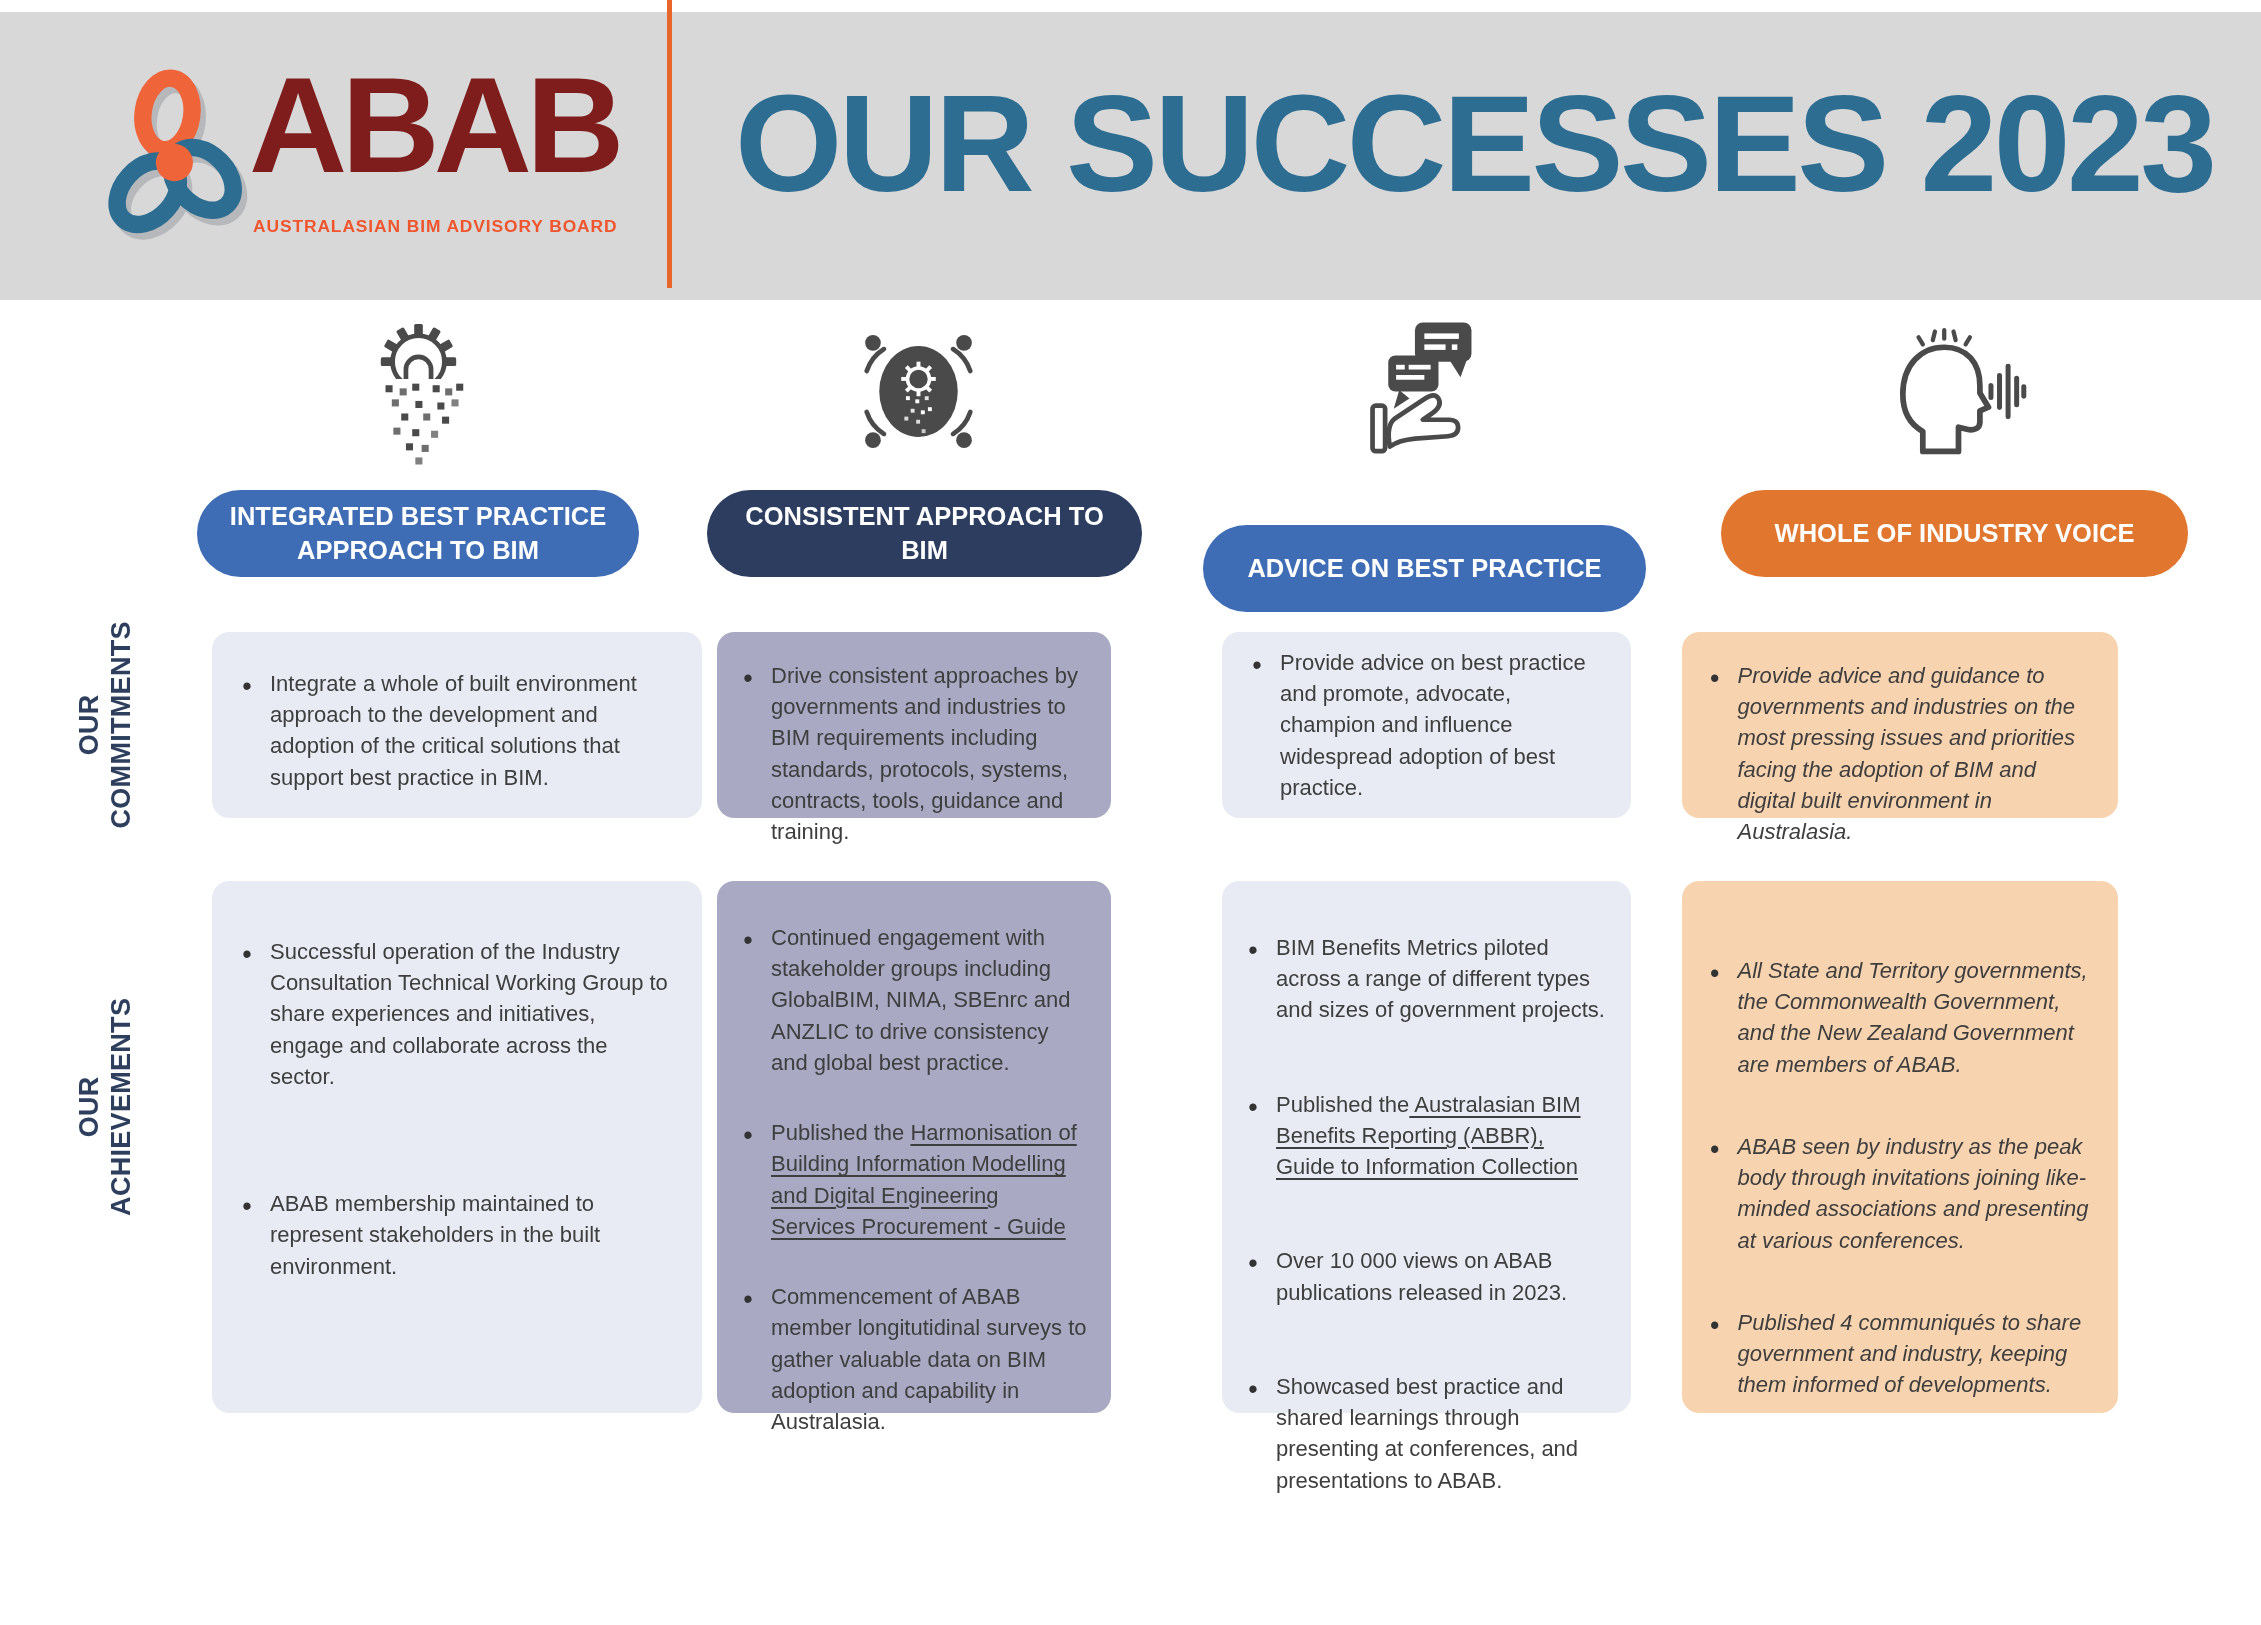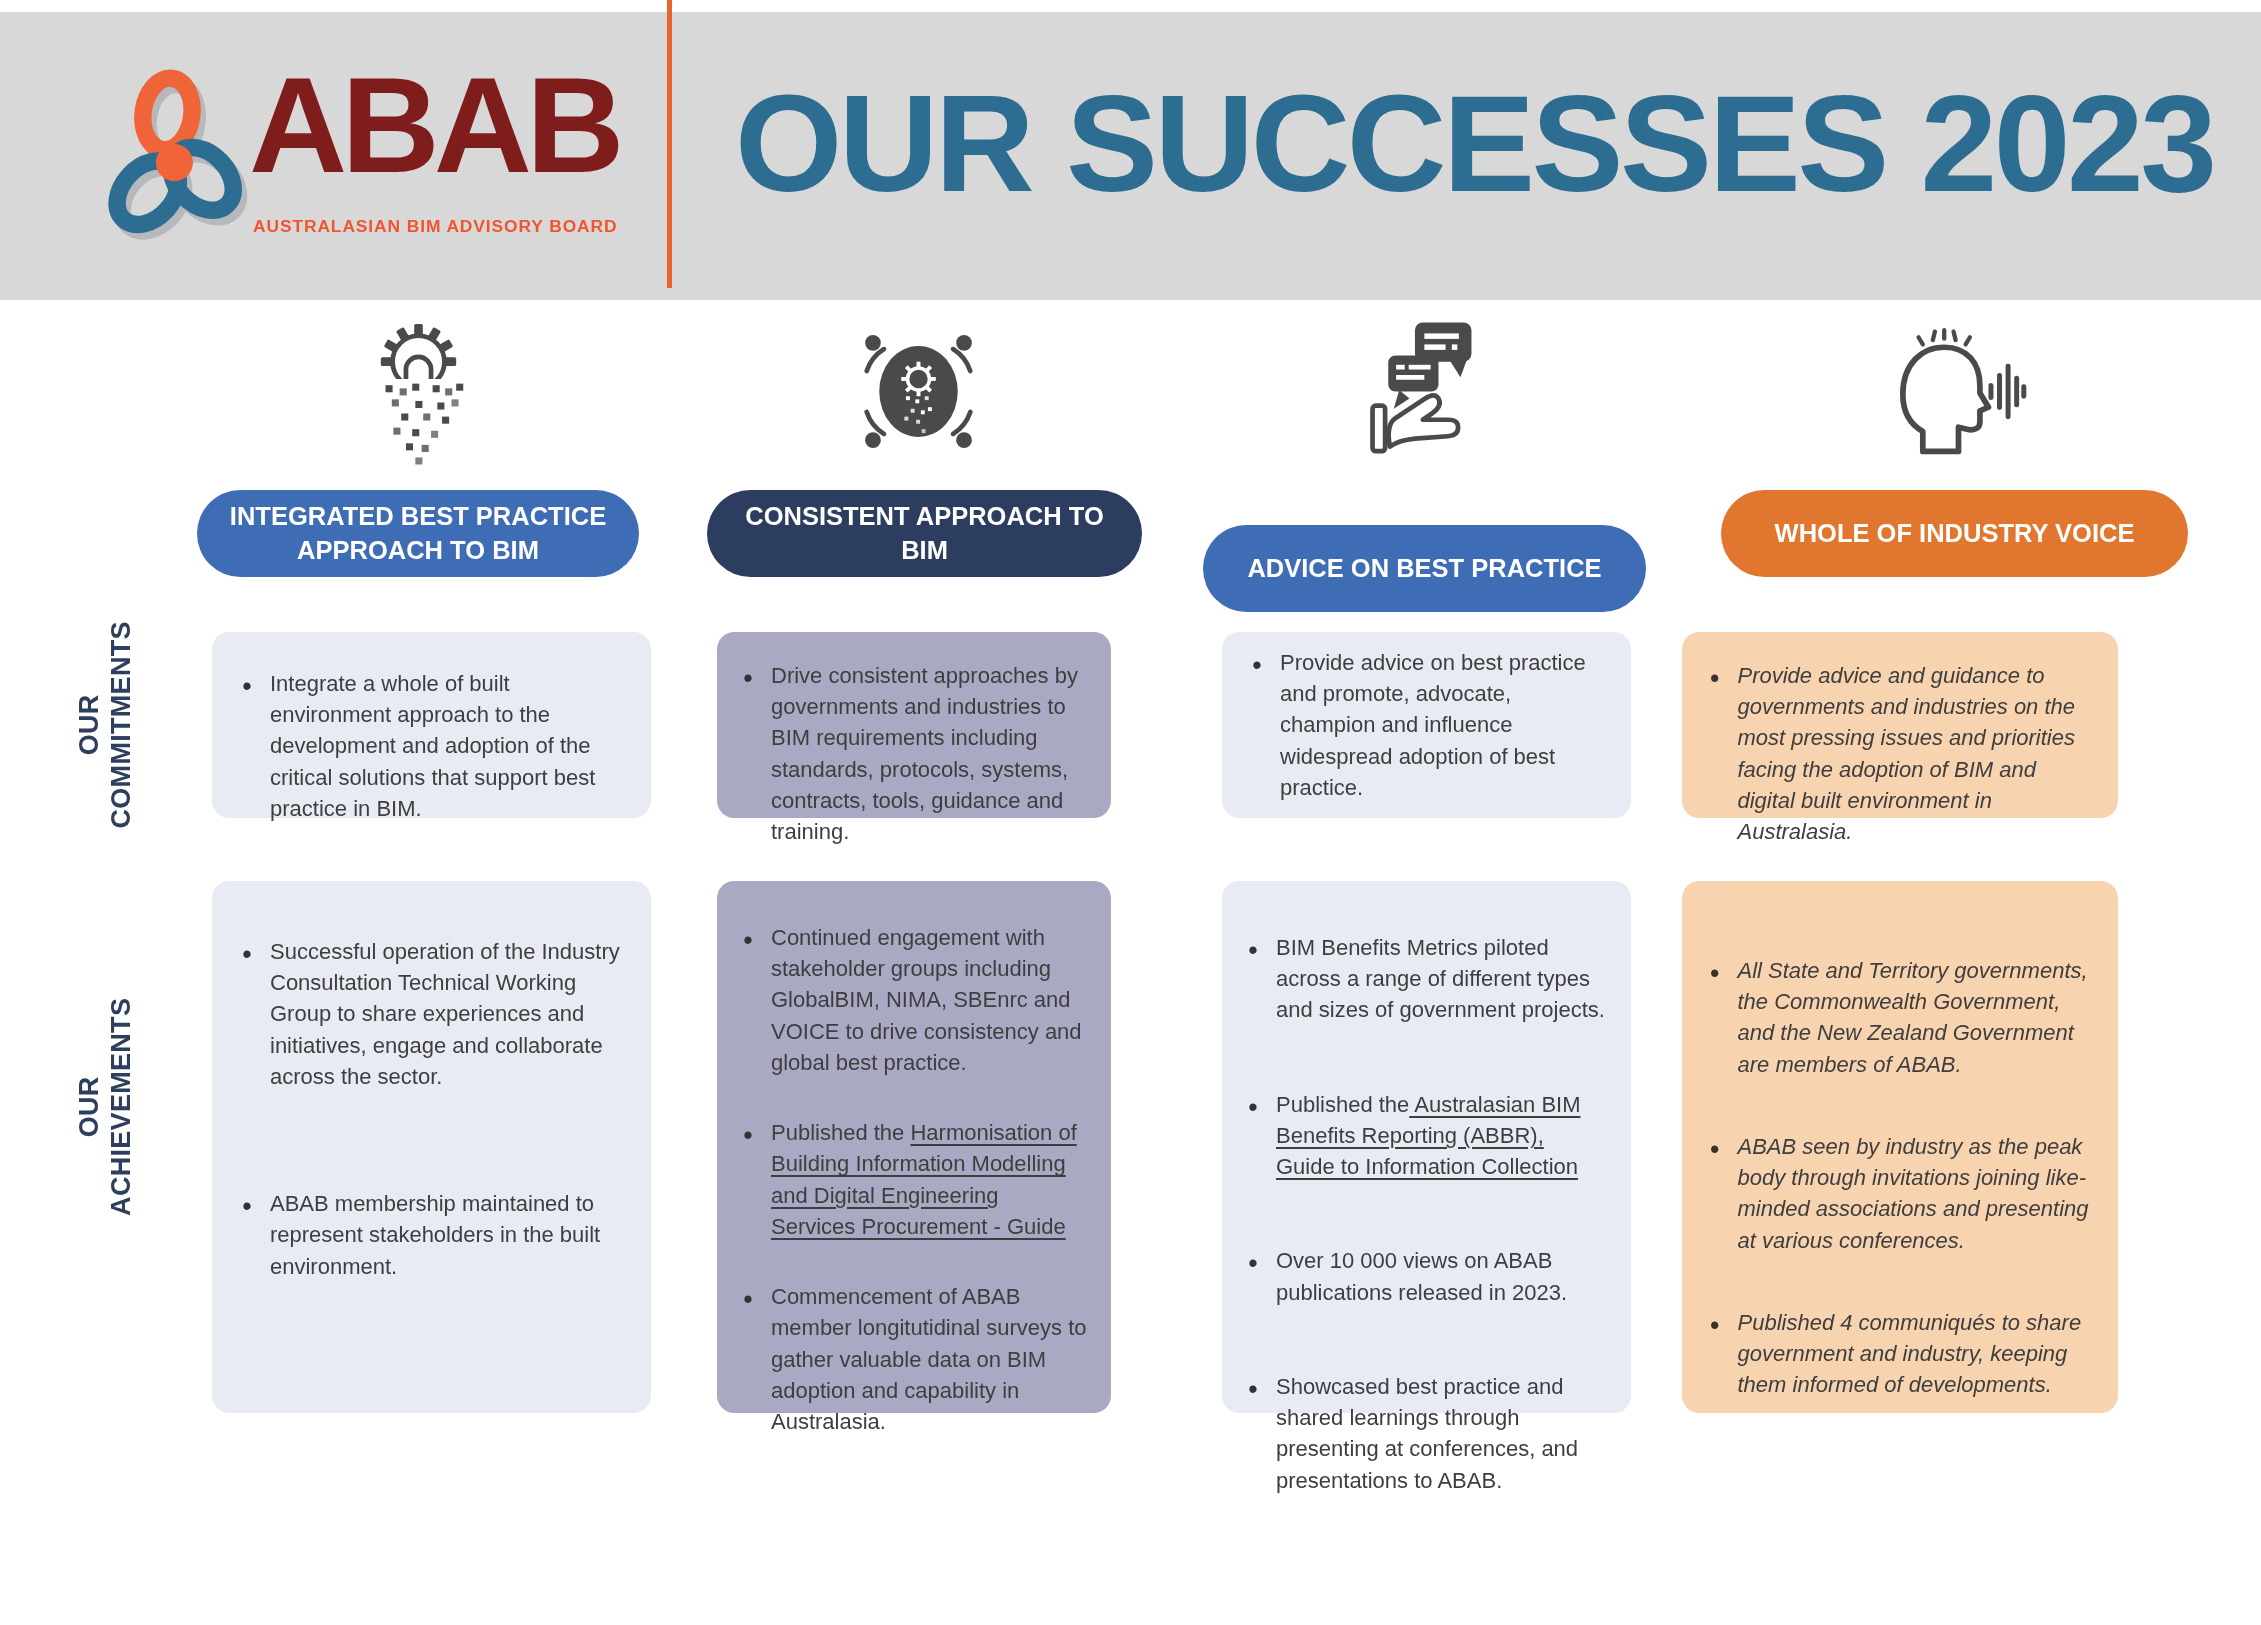--- a/index.html
+++ b/index.html
@@ -51,21 +51,21 @@
   .card-purple{background:#a9a9c4;}
   .card-peach{background:#f7d3b0;}
   .card ul{list-style:none;margin:0;padding:0;}
   .card li{position:relative;padding-left:30px;}
   .card li::before{
     content:"\2022";position:absolute;left:2.3px;top:-1.2px;font-size:27px;color:#333333;
   }
   .commit{top:632px;height:186px;padding:36px 28px;}
   .commit-center{display:flex;flex-direction:column;justify-content:center;padding-top:0;padding-bottom:0;}
   .achieve{top:881px;height:532px;}
-  #card-c1,#card-a1{left:212px;width:439px;}
+  #card-c1,#card-a1{left:212px;width:490px;}
   #card-c2,#card-a2{left:717px;width:394px;}
   #card-c3,#card-a3{left:1222px;width:409px;}
   #card-c4,#card-a4{left:1682px;width:436px;font-style:italic;}
   #card-c2{padding:28px 24px;}
   #card-c4{padding:28px 25.5px;}
   #card-a1{padding:55px 28px;}  #card-a1 li + li{margin-top:96px;}
   #card-a2{padding:41px 24px;}  #card-a2 li + li{margin-top:39px;}
   #card-a3{padding:51px 24px;}  #card-a3 li + li{margin-top:63px;}
   #card-a4{padding:74px 25.5px;} #card-a4 li + li{margin-top:51px;}
   .guide-link{text-decoration:underline;text-underline-offset:4px;text-decoration-thickness:1.7px;color:inherit;}
@@ -266,21 +266,21 @@
 </div>
 
 <div class="card card-light achieve" id="card-a1">
   <ul>
     <li>Successful operation of the Industry Consultation Technical Working Group to share experiences and initiatives, engage and collaborate across the sector.</li>
     <li>ABAB membership maintained to represent stakeholders in the built environment.</li>
   </ul>
 </div>
 <div class="card card-purple achieve" id="card-a2">
   <ul>
-    <li>Continued engagement with stakeholder groups including GlobalBIM, NIMA, SBEnrc and VOICE to drive consistency and global best practice.</li>
+    <li>Continued engagement with stakeholder groups including GlobalBIM, NIMA, SBEnrc and ANZLIC to drive consistency and global best practice.</li>
     <li><span>Published the </span><span class="guide-link">Harmonisation of Building Information Modelling and Digital Engineering Services Procurement - Guide</span></li>
     <li>Commencement of ABAB member longitutidinal surveys to gather valuable data on BIM adoption and capability in Australasia.</li>
   </ul>
 </div>
 <div class="card card-light achieve" id="card-a3">
   <ul>
     <li>BIM Benefits Metrics piloted across a range of different types and sizes of government projects.</li>
     <li><span>Published the</span><span class="guide-link"> Australasian BIM Benefits Reporting (ABBR), Guide to Information Collection</span></li>
     <li>Over 10 000 views on ABAB publications released in 2023.</li>
     <li>Showcased best practice and shared learnings through presenting at conferences, and presentations to ABAB.</li>

